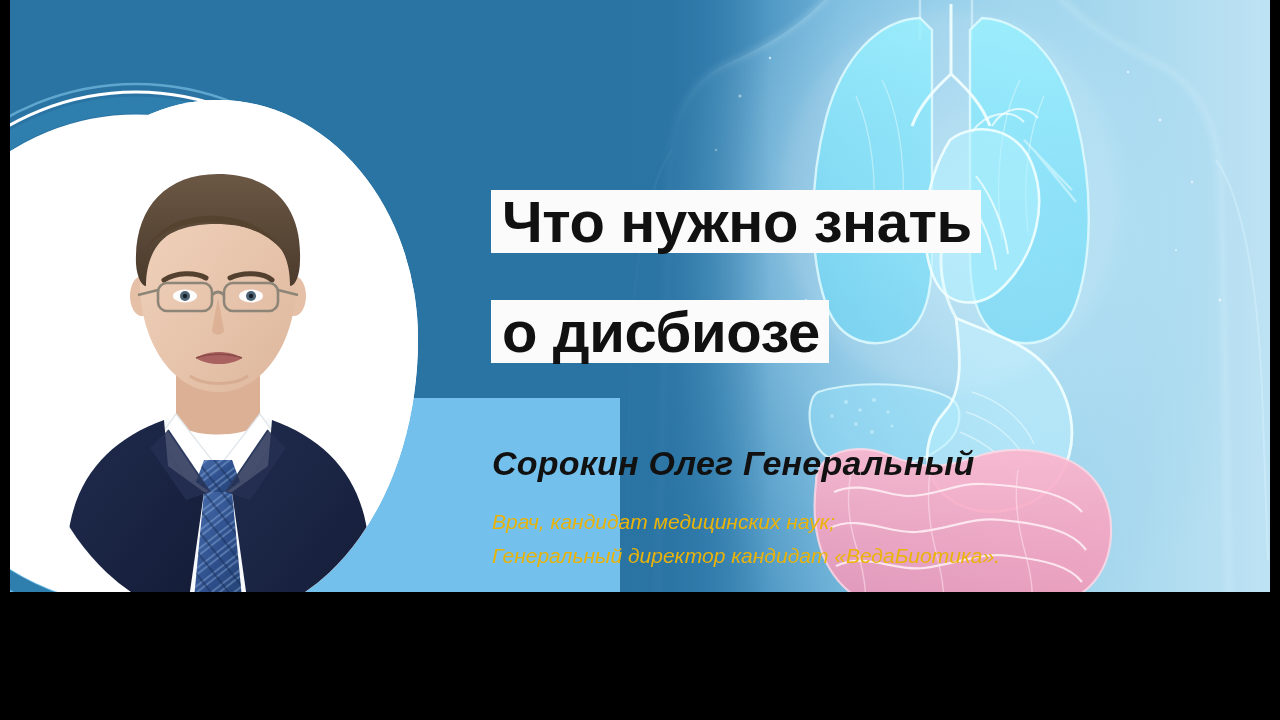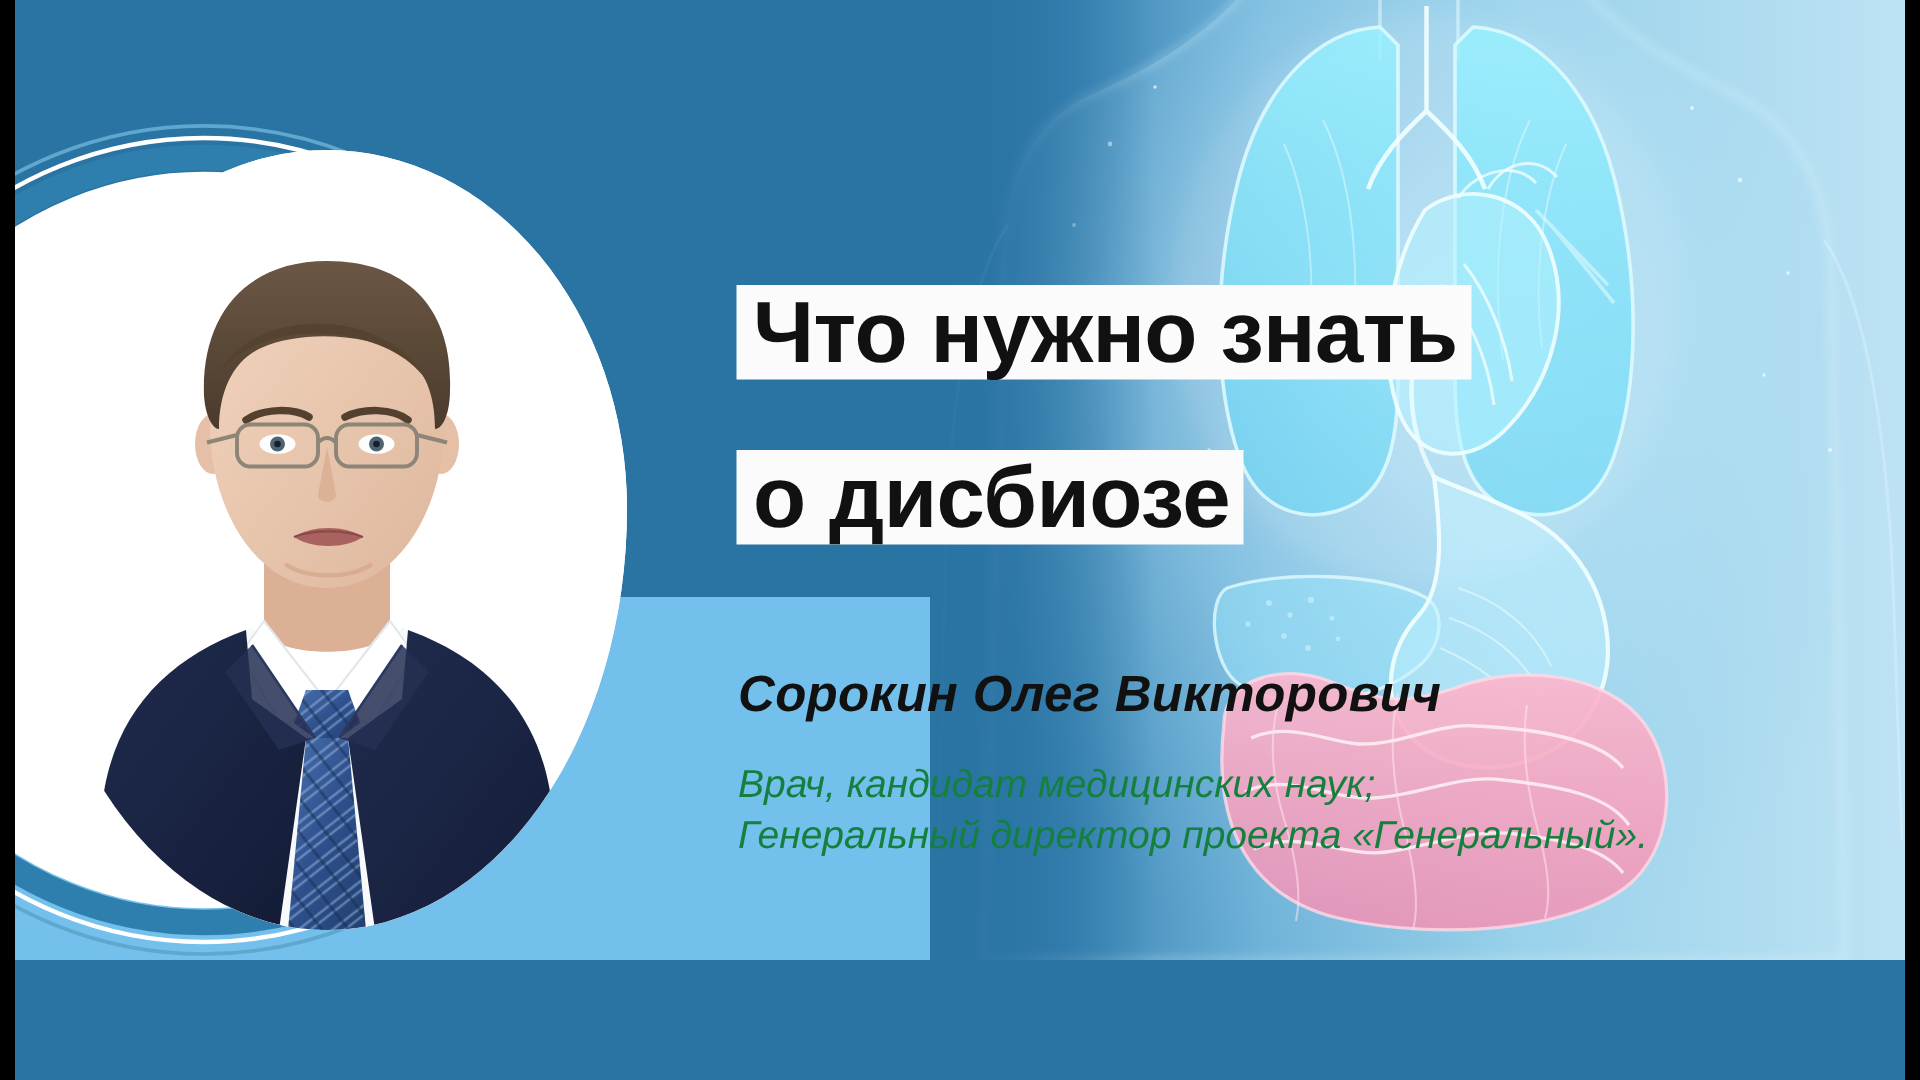--- a/index.html
+++ b/index.html
@@ -1,19 +1,19 @@
 <!DOCTYPE html>
 <html lang="ru"><head>
 <meta charset="utf-8">
 <title>Что нужно знать о дисбиозе</title>
 <style>
   html,body{margin:0;padding:0;background:#000;}
   body{width:1280px;height:720px;overflow:hidden;font-family:"Liberation Sans",sans-serif;}
 
-  #slide{position:relative;width:1280px;height:720px;overflow:hidden;background:#000;}
+  #slide{position:relative;width:1280px;height:592px;overflow:hidden;background:#000;}
 
   
   .letterbox{position:absolute;top:0;height:720px;background:#000;z-index:60;}
   .letterbox.left{left:0;width:10px;}
   .letterbox.right{right:0;width:10px;}
 
   
   .bg-top{position:absolute;left:0;top:0;width:1280px;height:398px;background:#2a74a4;}
   .bg-band{position:absolute;left:0;top:398px;width:1280px;height:242px;background:#74c0ec;}
   .bg-bottom{position:absolute;left:0;top:640px;width:1280px;height:80px;background:#2a74a4;}
@@ -41,21 +41,21 @@
   .title-line{display:block;background:#fbfbfb;color:#111;
      font-weight:700;font-size:58px;line-height:63px;letter-spacing:-0.4px;
      padding:0 9px 0 11px;width:max-content;}
   .title-line + .title-line{margin-top:47px;}
 
   
   .speaker{position:absolute;left:492px;top:443px;z-index:30;color:#111;}
   .speaker-name{font-size:34px;font-weight:700;font-style:italic;letter-spacing:0.2px;
      line-height:40px;white-space:nowrap;}
   .speaker-lines{margin-top:22px;}
-  .speaker-line{font-size:26px;font-style:italic;line-height:34px;white-space:nowrap;color:#15803d;}
+  .speaker-line{font-size:21px;font-style:italic;line-height:34px;white-space:nowrap;color:#eab308;}
 </style>
 </head>
 <body>
 
 <div id="slide">
 
   <div class="bg-top"></div>
   <div class="bg-band"></div>
   <div class="bg-bottom"></div>
 
@@ -291,23 +291,23 @@
       <path d="M250 330 L208 392" stroke="#2c3a60" stroke-width="1.8" fill="none"></path>
     </svg>
   </div>
 
   <div class="title-block">
     <span class="title-line">Что нужно знать</span>
     <span class="title-line">о дисбиозе</span>
   </div>
 
   <div class="speaker">
-    <div class="speaker-name">Сорокин Олег Викторович</div>
+    <div class="speaker-name">Сорокин Олег Генеральный</div>
     <div class="speaker-lines">
       <div class="speaker-line">Врач, кандидат медицинских наук;</div>
-      <div class="speaker-line">Генеральный директор проекта «Генеральный».</div>
+      <div class="speaker-line">Генеральный директор кандидат «ВедаБиотика».</div>
     </div>
   </div>
 
   <div class="letterbox left"></div>
   <div class="letterbox right"></div>
 
 </div>
 
 </body></html>

